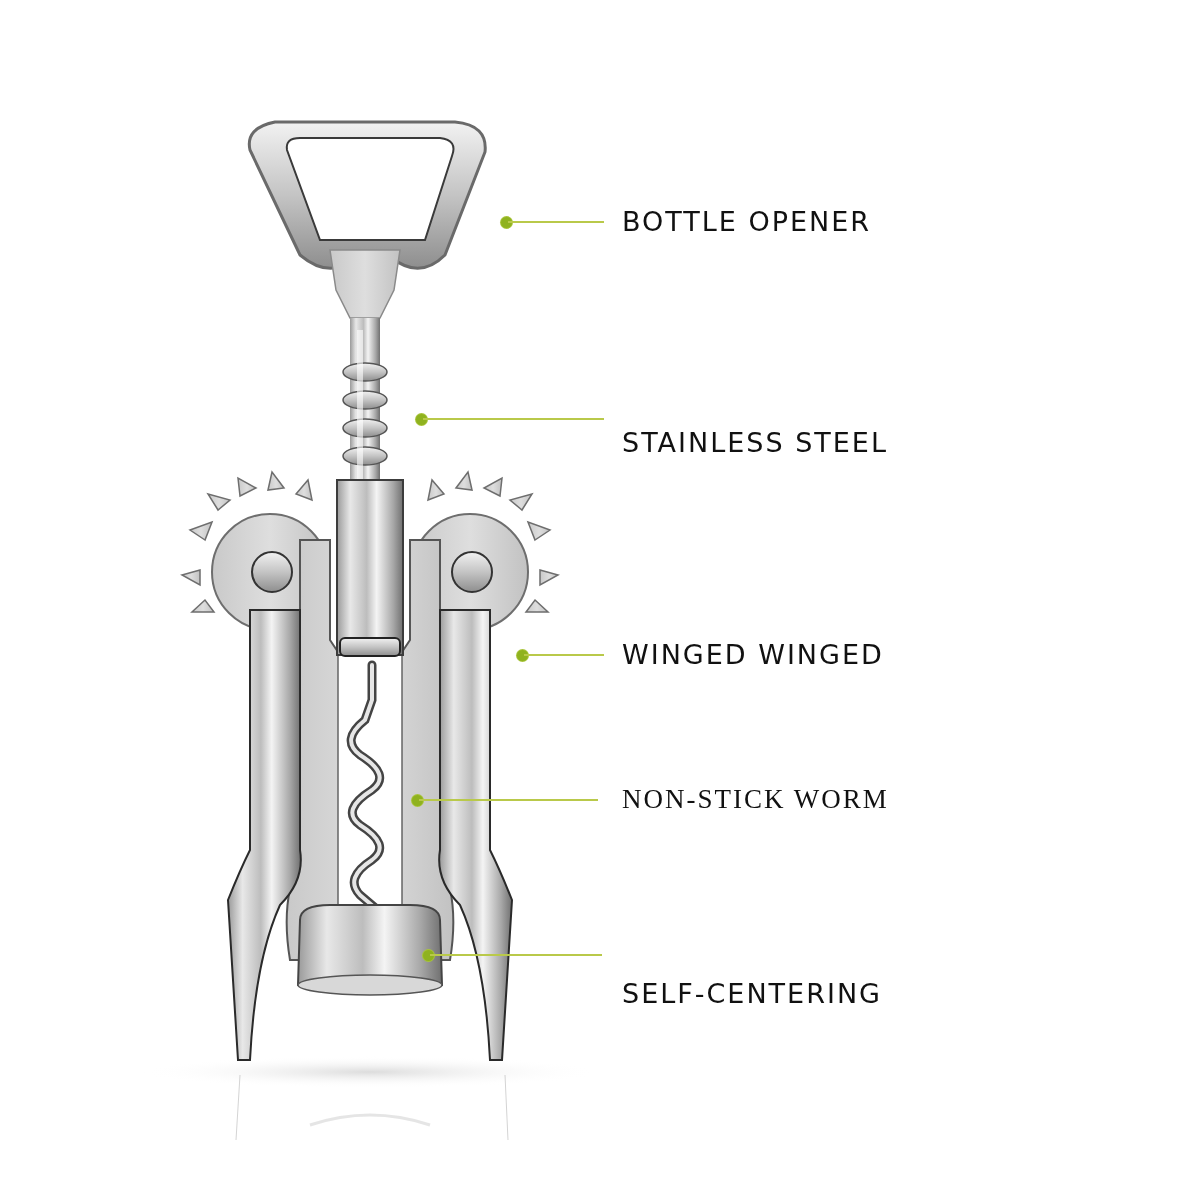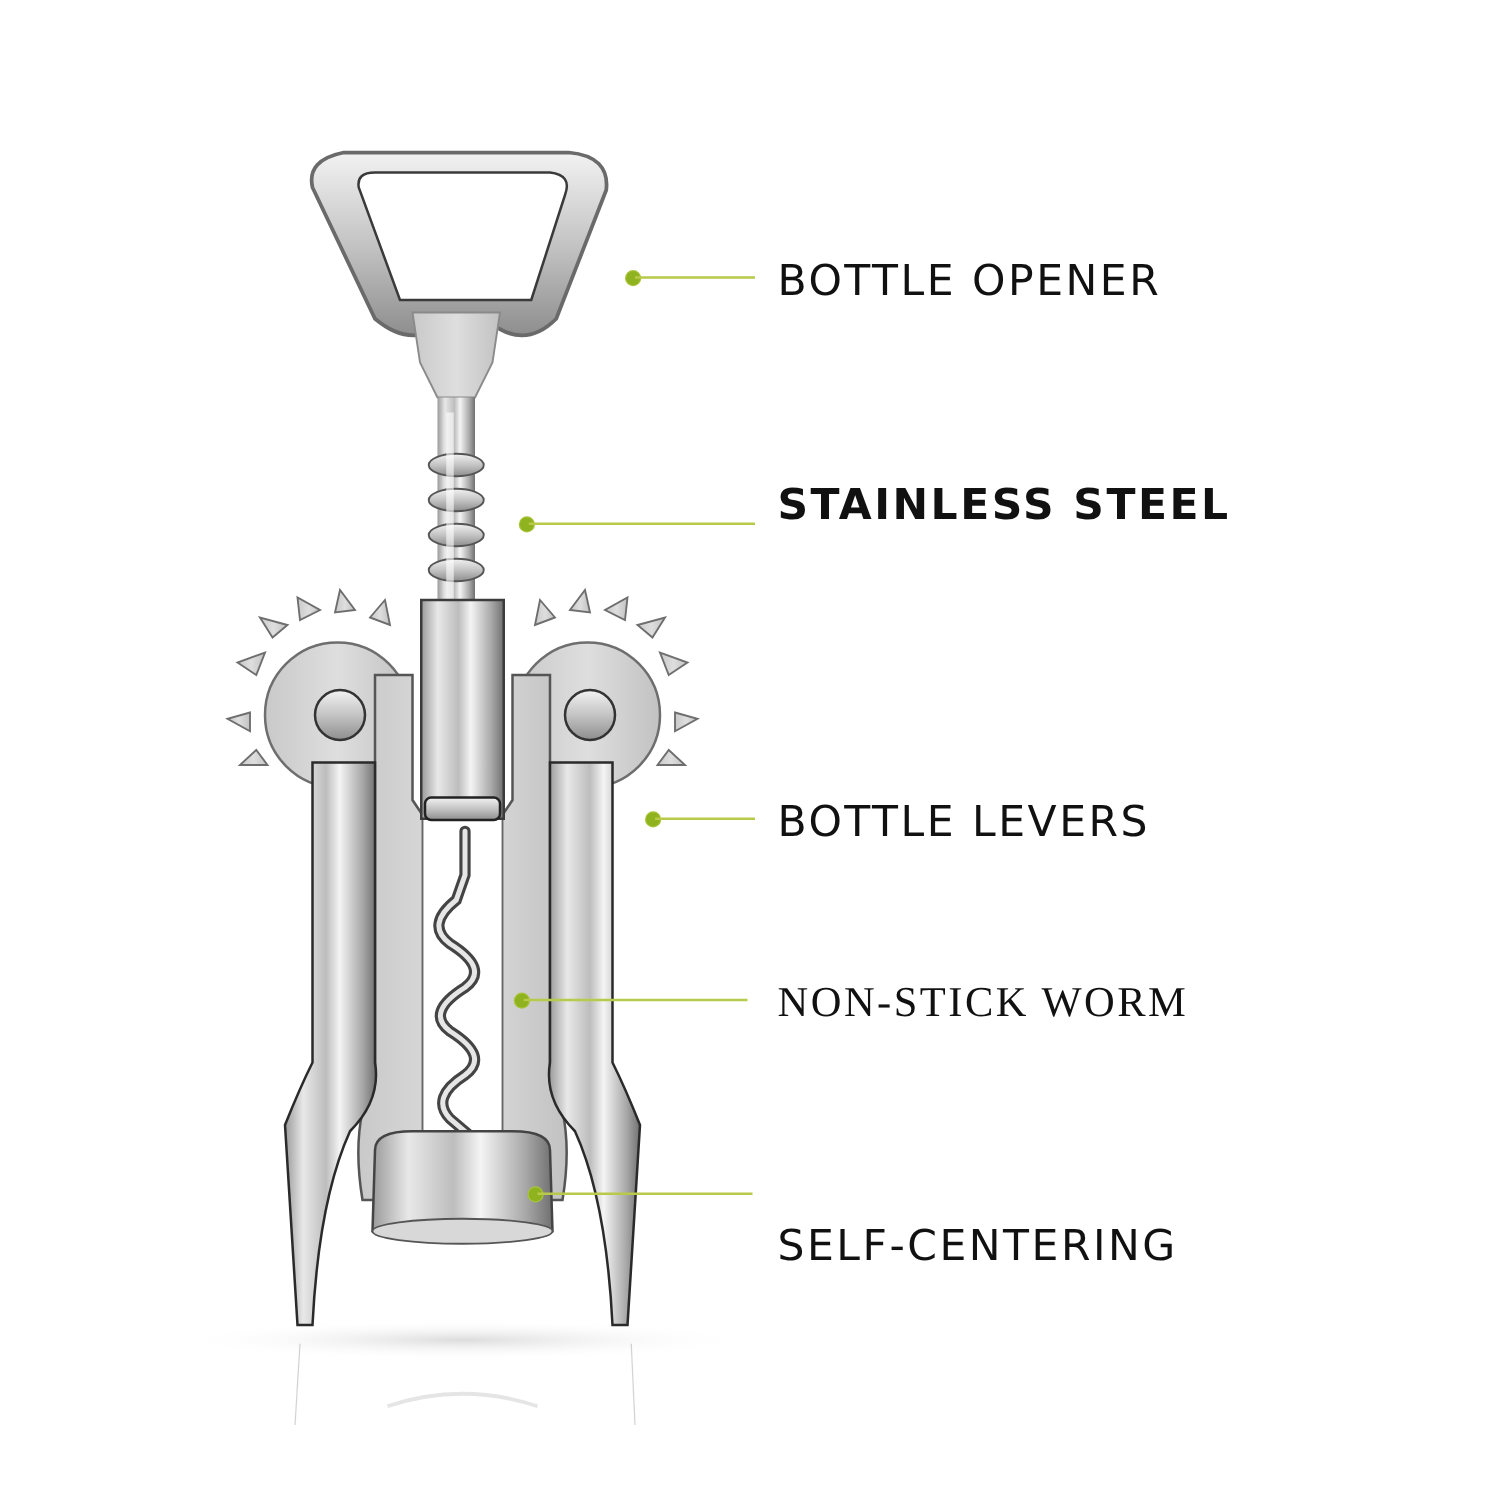--- a/index.html
+++ b/index.html
@@ -2,21 +2,21 @@
 <html><head>
 <meta charset="utf-8">
 <style>
   html, body { margin: 0; padding: 0; background: #ffffff; }
   body { width: 1200px; height: 1200px; position: relative; overflow: hidden; font-family: "DejaVu Sans", "Liberation Sans", sans-serif; }
   .stage { position: absolute; left: 0; top: 0; width: 1200px; height: 1200px; }
   .product { position: absolute; left: 0; top: 0; width: 1200px; height: 1200px; }
   .callout { position: absolute; left: 0; top: 0; width: 1200px; height: 1px; }
   .callout .line { position: absolute; height: 2px; background: #b9c94a; }
   .callout .dot { position: absolute; width: 11px; height: 11px; border-radius: 50%; background: #8fb21f; box-shadow: 0 0 0 1px #a8c43a; }
-  .callout .label { position: absolute; left: 622px; font-size: 34px; letter-spacing: 2px; color: #111111; font-weight: normal; white-space: nowrap; line-height: 1; }
+  .callout .label { position: absolute; left: 622px; font-size: 27px; letter-spacing: 2px; color: #111111; font-weight: normal; white-space: nowrap; line-height: 1; }
 </style>
 </head>
 <body>
 
 <div class="stage">
 
   <svg class="product" viewBox="0 0 1200 1200" xmlns="http://www.w3.org/2000/svg">
     <defs>
       <linearGradient id="chromeV" x1="0" y1="0" x2="1" y2="0">
         <stop offset="0" stop-color="#9a9a9a"></stop>
@@ -119,27 +119,27 @@
 
   <div class="callout" style="top:0;">
     <span class="dot" style="left:501px; top:217px;"></span>
     <span class="line" style="left:508px; top:221px; width:96px;"></span>
     <span class="label" style="top:208px;">BOTTLE OPENER</span>
   </div>
 
   <div class="callout" style="top:0;">
     <span class="dot" style="left:416px; top:414px;"></span>
     <span class="line" style="left:423px; top:418px; width:181px;"></span>
-    <span class="label" style="top:387px;font-weight:bold;">STAINLESS STEEL</span>
+    <span class="label" style="top:429px;">STAINLESS STEEL</span>
   </div>
 
   <div class="callout" style="top:0;">
     <span class="dot" style="left:517px; top:650px;"></span>
     <span class="line" style="left:524px; top:654px; width:80px;"></span>
-    <span class="label" style="top:641px;">BOTTLE LEVERS</span>
+    <span class="label" style="top:641px;">WINGED WINGED</span>
   </div>
 
   <div class="callout" style="top:0;font-family:Liberation Serif, serif;">
     <span class="dot" style="left:412px; top:795px;"></span>
     <span class="line" style="left:419px; top:799px; width:179px;"></span>
     <span class="label" style="top:786px;">NON-STICK WORM</span>
   </div>
 
   <div class="callout" style="top:0;">
     <span class="dot" style="left:423px; top:950px;"></span>

